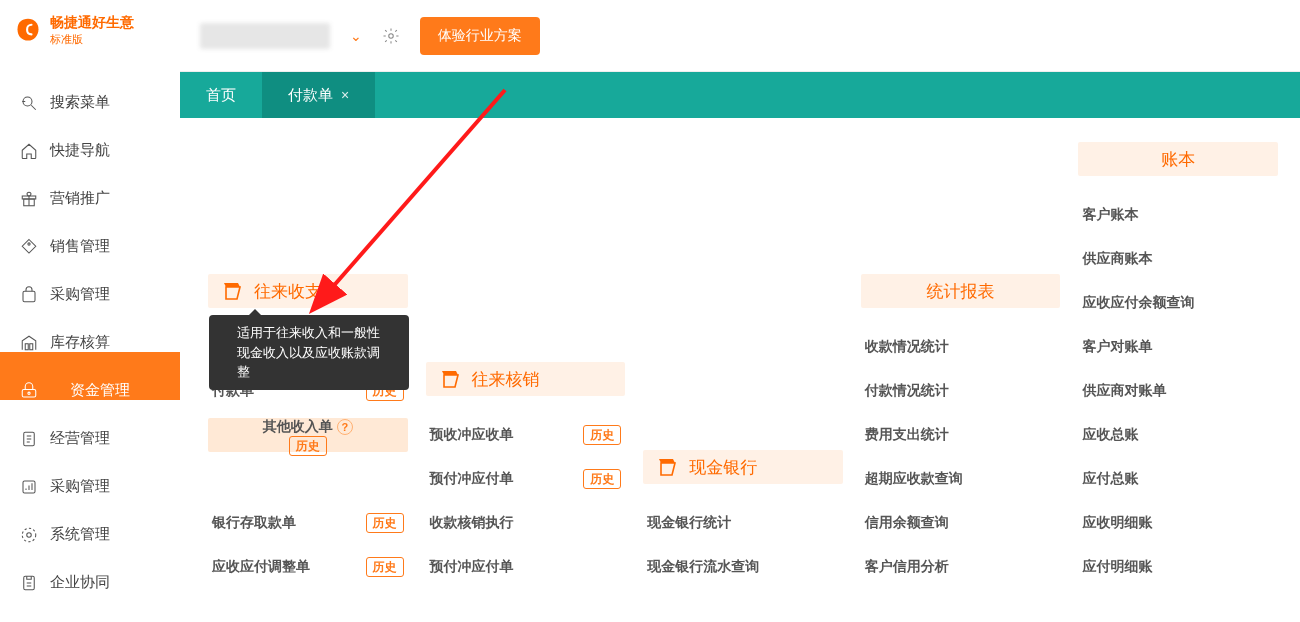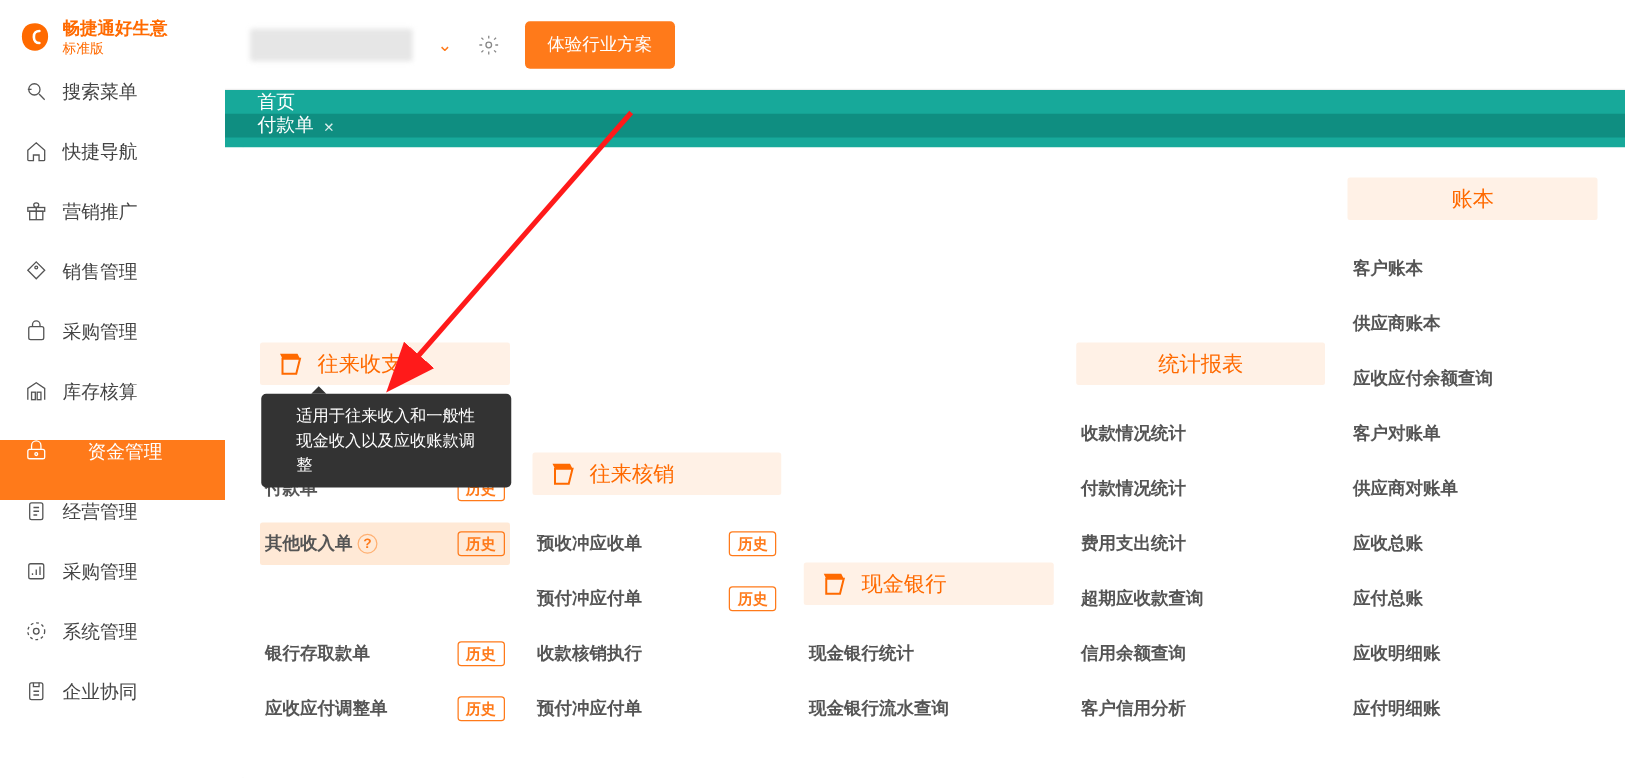--- a/index.html
+++ b/index.html
@@ -6,50 +6,50 @@
   body { font-family: "Microsoft YaHei", "PingFang SC", Arial, sans-serif; font-size: 14px; color: #333; background: #fff; width: 1300px; height: 622px; overflow: hidden; position: relative; }
   
   .sidebar { position: absolute; left: 0; top: 0; width: 195px; height: 622px; background: #fff; border-right: 1px solid #eee; }
   .brand { display: flex; align-items: center; height: 60px; padding: 0 14px; gap: 8px; }
   .brand .logo-icon { width: 28px; height: 28px; }
   .brand .logo-icon svg { width:100%; height:100%; }
   .brand-text { display:flex; flex-direction:column; line-height:1.1; }
   .brand-title { color: #ff6a00; font-size: 14px; font-weight: 600; }
   .brand-sub { color: #ff6a00; font-size: 11px; margin-top: 2px; }
   .nav-list { list-style: none; margin-top: 4px; }
-  .nav-item { display: flex; align-items: flex-start; gap: 12px; height: 48px; padding: 0 20px; color: #444; cursor: pointer; font-size: 15px; }
+  .nav-item { display: flex; align-items: flex-end; gap: 12px; height: 48px; padding: 0 20px; color: #444; cursor: pointer; font-size: 15px; }
   .nav-item .nav-icon { width: 18px; height: 18px; flex-shrink: 0; display:flex; align-items:center; justify-content:center; }
   .nav-item .nav-icon svg { width:18px; height:18px; stroke:#555; fill:none; stroke-width:1.4; }
   .nav-item.active { background: #ff7a1a; color: #fff; gap: 32px; }
   .nav-item.active .nav-icon svg { stroke:#fff; }
   .nav-item.search .nav-icon svg { stroke:#555; }
   
   .topbar { position:absolute; left:180px; top:0; right:0; height:72px; background:#fff; border-bottom:1px solid #eee; display:flex; align-items:center; padding-left:20px; gap:14px;}
   .top-placeholder { width:130px; height:26px; background:#e6e6e6; border-radius:2px; filter: blur(2px); }
   .chevron-down { color:#ff7a1a; font-size:14px; padding:0 6px; cursor:pointer; }
   .gear { color:#888; cursor:pointer; display:flex; align-items:center; }
   .gear svg{ width:18px; height:18px; stroke:#888; fill:none; stroke-width:1.4; }
   .try-btn { background:#ff7a1a; color:#fff; border:none; border-radius:4px; height:38px; padding:0 18px; font-size:14px; cursor:pointer; margin-left:6px; }
   
-  .tabstrip { position:absolute; left:180px; top:72px; right:0; height:46px; background:#17a99a; display:flex; align-items:stretch;flex-direction:column; }
+  .tabstrip { position:absolute; left:180px; top:72px; right:0; height:46px; background:#17a99a; display:flex; align-items:stretch; }
   .tab { display:flex; align-items:center; padding:0 26px; color:#fff; font-size:15px; cursor:pointer; position:relative; }
   .tab.active { background:#0f8e81; }
   .tab .close-x { margin-left:8px; font-size:14px; opacity:.85; }
   
   .content { position:absolute; left:180px; top:118px; right:0; bottom:0; background:#fff; padding:24px 22px 10px 28px; }
   .grid { display:flex; gap:18px; align-items:flex-end; }
   .col { flex:1; min-width:0; }
   .section-header { height:34px; background:#fff1e6; display:flex; align-items:center; justify-content:center; gap:10px; color:#ff6a00; font-size:17px; margin-bottom:22px; border-radius:2px; }
   .section-header.with-icon { justify-content:flex-start; padding-left:12px; }
   .section-header .sec-icon { width:24px; height:24px; }
   .section-header .sec-icon svg { width:24px; height:24px; fill:#ff6a00; }
   .link-row { display:flex; align-items:center; justify-content:space-between; height:34px; margin-bottom:10px; padding:0 4px;font-weight:bold; }
   .link-label { color:#555; cursor:pointer; }
   .hist-badge { border:1px solid #ff7a1a; color:#ff7a1a; font-size:12px; border-radius:3px; padding:1px 6px; line-height:16px; cursor:pointer; }
-  .link-row.highlight { background:#ffe9d6; border-radius:2px;}
+  .link-row.highlight { background:#ffe9d6; border-radius:2px;flex-direction:column;}
   .link-row.highlight .link-label { color:#555; display:flex; align-items:center; gap:4px; }
   .q-icon { width:16px; height:16px; border:1px solid #ffb072; border-radius:50%; display:inline-flex; align-items:center; justify-content:center; font-size:11px; color:#ff7a1a; }
   
   .tooltip { position:absolute; left:209px; top:315px; background:#333; color:#fff; font-size:13px; line-height:1.5; padding:8px 28px; border-radius:4px; width:200px; z-index:40; }
   .tooltip::before { content:""; position:absolute; top:-6px; left:40px; border-left:6px solid transparent; border-right:6px solid transparent; border-bottom:6px solid #333; }
   
   .anno-arrow { position:absolute; left:300px; top:80px; width:240px; height:260px; pointer-events:none; z-index:50;}
   .anno-arrow svg { width:100%; height:100%; overflow:visible; }
 </style>
 </head>

